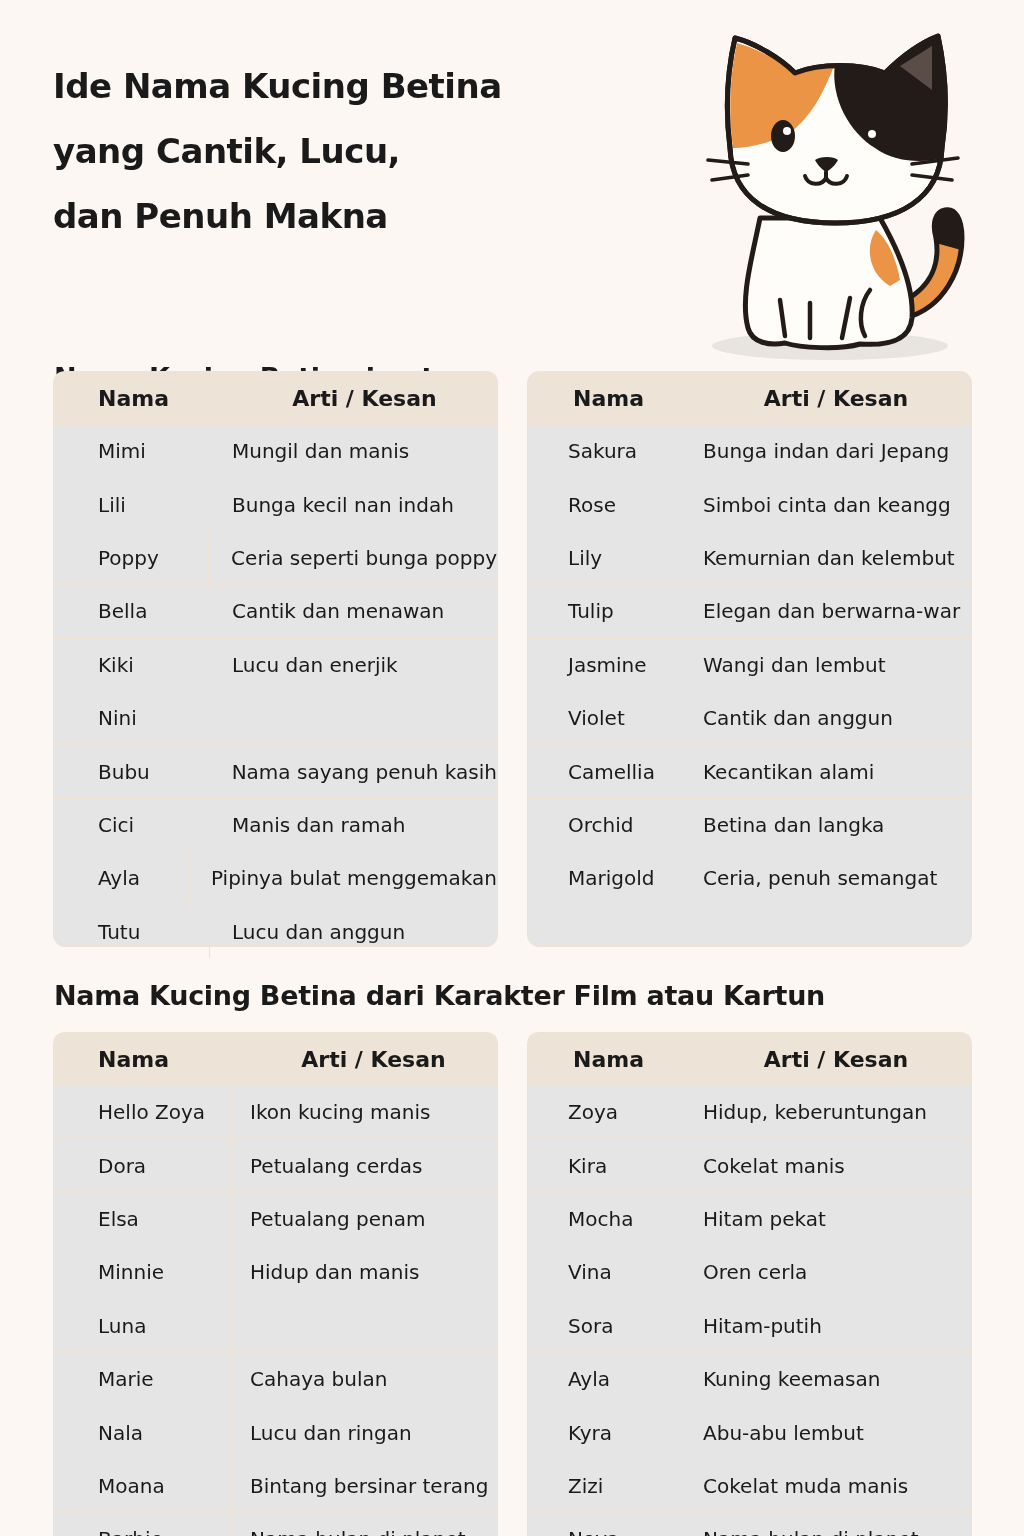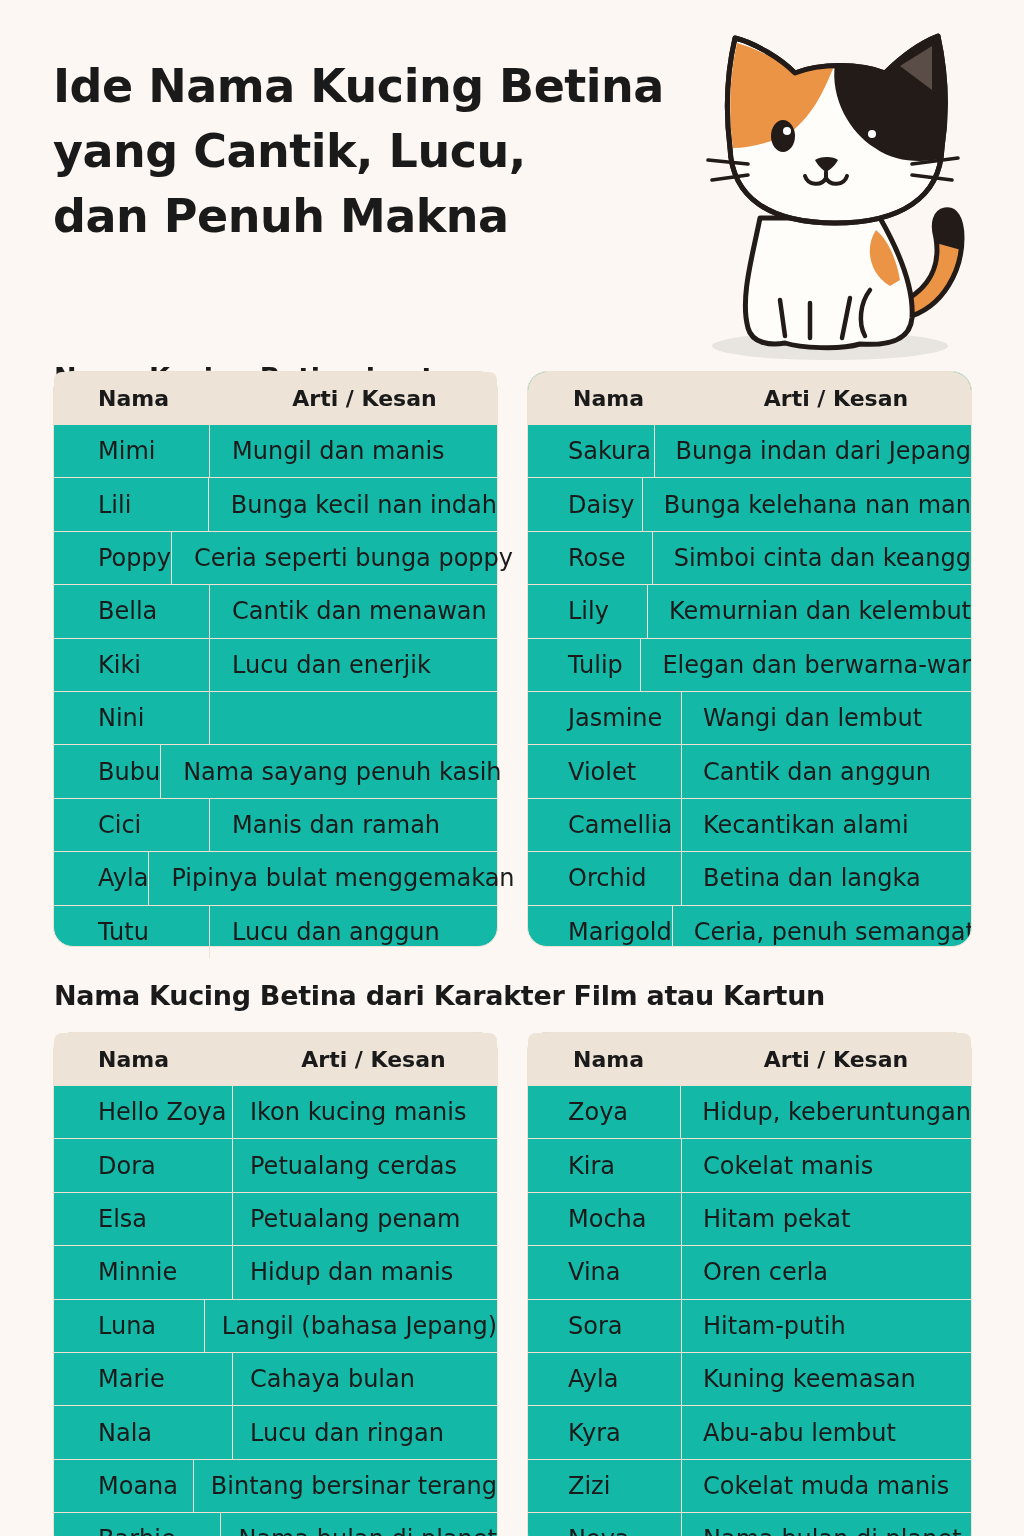--- a/index.html
+++ b/index.html
@@ -4,41 +4,41 @@
 <style>
   html, body { margin: 0; padding: 0; }
   body {
     width: 1024px; height: 1536px; overflow: hidden; position: relative;
     background: #fcf7f2;
     font-family: "DejaVu Sans", "Liberation Sans", sans-serif;
     color: #1a1a1a;
   }
   .title {
     position: absolute; left: 53px; top: 54px; margin: 0;
-    font-size: 46px; font-weight: bold; line-height: 65px; letter-spacing: -0.5px;
+    font-size: 34px; font-weight: bold; line-height: 65px; letter-spacing: -0.5px;
     font-family: "DejaVu Sans", sans-serif;
   }
   .title span { display: block; }
   .section-heading {
     position: absolute; left: 54px; margin: 0;
     font-size: 27px; font-weight: bold; letter-spacing: -0.3px;
     font-family: "DejaVu Sans", sans-serif;
   }
   .h-imut { top: 318px; margin-top: 44px; }
   .h-film { top: 980px; }
   .cat { position: absolute; left: 700px; top: 18px; width: 280px; height: 350px; }
   .tbl {
-    position: absolute; background: #14b8a6; border: 1px solid #efe2d3;
-    border-radius: 20px; overflow: visible;
+    position: absolute; background: #e5e5e5; border: 1px solid #efe2d3;
+    border-radius: 12px; overflow: visible;
   }
   .tbl .head {
     height: 52px; background: #ede3d6; border-radius: 8px 8px 0 0;
     display: flex; align-items: center; font-weight: bold; font-size: 22px;
   }
-  .tbl .row { height: 52.4px; display: flex; align-items: center; border-top: 1px solid #f0e2d3; font-size: 24px; white-space: nowrap; }
+  .tbl .row { height: 52.4px; display: flex; align-items: center; border-top: 1px solid #f0e2d3; font-size: 20px; white-space: nowrap; }
   .tbl .c1 { box-sizing: border-box; height: 100%; display: flex; align-items: center; border-right: 1px solid #f0e2d3; }
   .tbl .head .c1 { border-right: none; }
   .tbl .c2 { box-sizing: border-box; height: 100%; display: flex; align-items: center; }
   .tbl .head .c2 { justify-content: center; }
   .t1 { left: 53px; top: 371px; width: 443px; height: 574px; }
   .t1 .c1 { width: 156px; padding-left: 44px; }
   .t1 .c2 { padding-left: 22px; }
   .t2 { left: 527px; top: 371px; width: 443px; height: 574px; overflow: hidden; }
   .t2 .c1 { width: 154px; padding-left: 40px; }
   .t2 .head .c1 { padding-left: 45px; }
@@ -144,24 +144,20 @@
 <div class="tbl t2">
   <div class="head">
     <div class="c1">Nama</div>
     <div class="c2 w1">Arti / Kesan</div>
   </div>
   <div class="row">
       <div class="c1">Sakura</div>
       <div class="c2">Bunga indan dari Jepang</div>
     </div>
   <div class="row">
-      <div class="c1">Daisy</div>
-      <div class="c2">Bunga  kelehana nan man</div>
-    </div>
-  <div class="row">
       <div class="c1">Rose</div>
       <div class="c2">Simboi cinta dan keangg</div>
     </div>
   <div class="row">
       <div class="c1">Lily</div>
       <div class="c2">Kemurnian dan kelembut</div>
     </div>
   <div class="row">
       <div class="c1">Tulip</div>
       <div class="c2">Elegan dan berwarna-war</div>
@@ -206,21 +202,20 @@
   <div class="row">
       <div class="c1">Elsa</div>
       <div class="c2">Petualang penam</div>
     </div>
   <div class="row">
       <div class="c1">Minnie</div>
       <div class="c2">Hidup dan manis</div>
     </div>
   <div class="row">
       <div class="c1">Luna</div>
-      <div class="c2">Langil (bahasa Jepang)</div>
     </div>
   <div class="row">
       <div class="c1">Marie</div>
       <div class="c2">Cahaya bulan</div>
     </div>
   <div class="row">
       <div class="c1">Nala</div>
       <div class="c2">Lucu dan ringan</div>
     </div>
   <div class="row">

